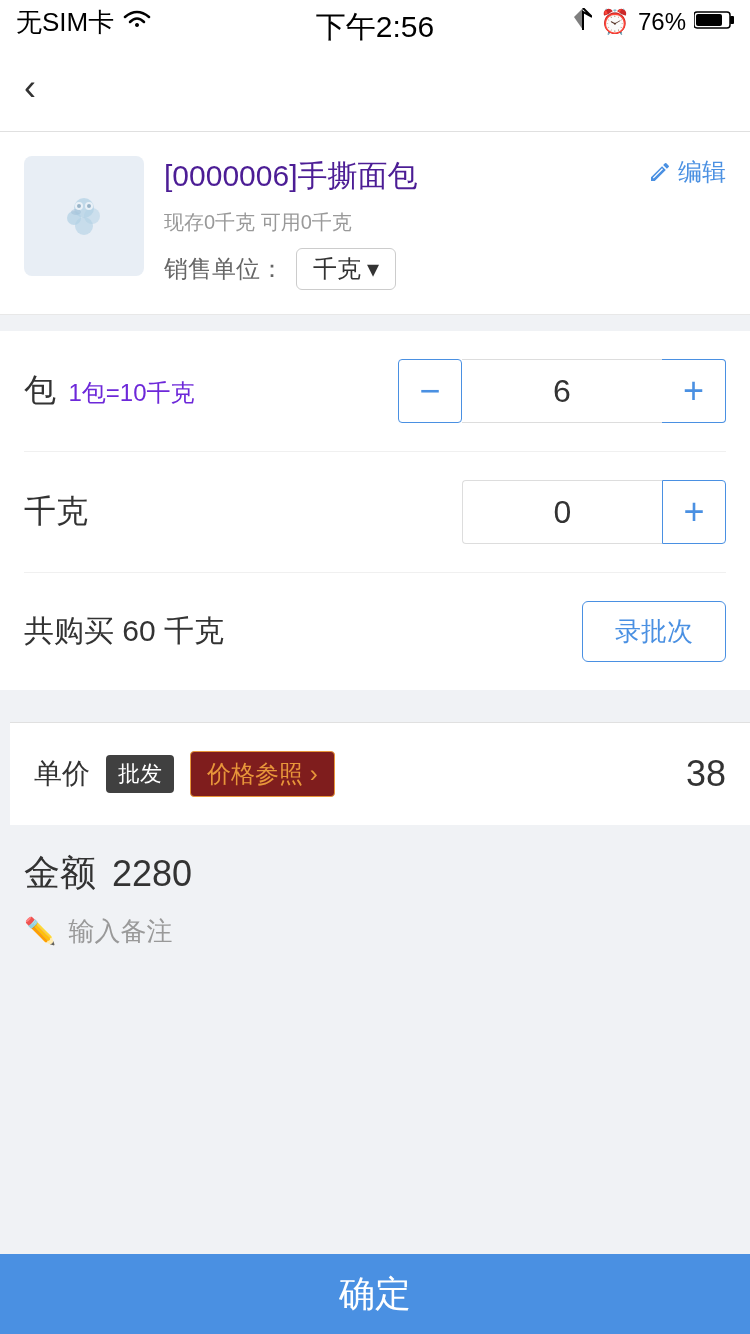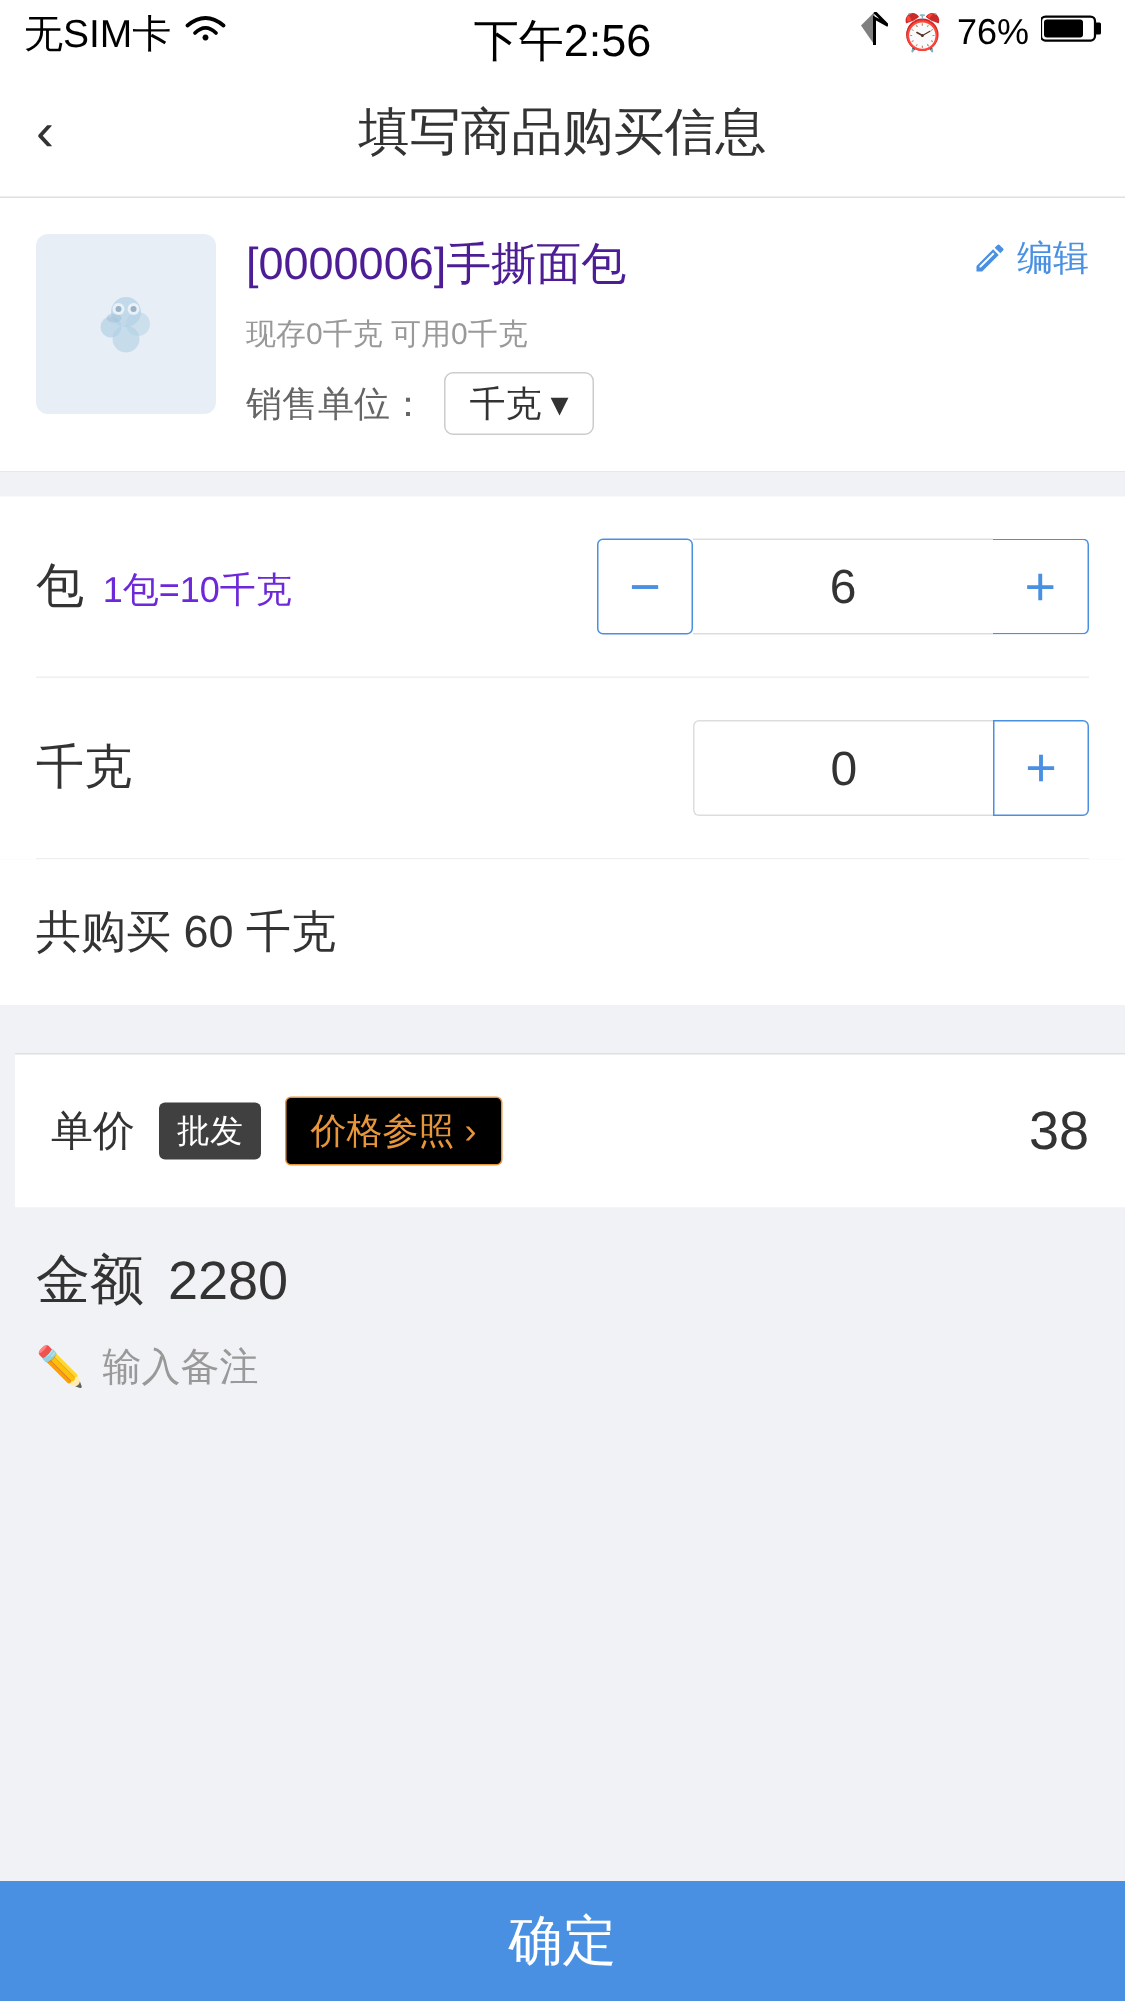--- a/index.html
+++ b/index.html
@@ -275,21 +275,21 @@
       border-radius: 4px;
       padding: 4px 12px;
       font-size: 22px;
     }
     .price-ref-btn {
       border: 1px solid #e8963a;
       border-radius: 4px;
       padding: 6px 16px;
       color: #e8963a;
       font-size: 24px;
-      background: #000000;
+      background: #7f1d1d;
       cursor: pointer;
       display: flex;
       align-items: center;
       gap: 4px;
     }
     .price-value {
       margin-left: auto;
       font-size: 36px;
       color: #333;
       font-weight: 500;
@@ -375,21 +375,20 @@
         <rect x="0" y="2" width="36" height="16" rx="3" ry="3" fill="none" stroke="#000" stroke-width="1.5"></rect>
         <rect x="36" y="6" width="4" height="8" rx="1" fill="#000"></rect>
         <rect x="2" y="4" width="26" height="12" rx="2" fill="#000"></rect>
       </svg>
     </span>
   </div>
 </div>
 
 <div class="nav-bar">
   <span class="nav-back">‹</span>
-  <span class="nav-title">填写商品购买信息</span>
 </div>
 
 <div style="background:#fff; margin-top:0;">
   <div class="product-card">
     <div class="product-image">
       <svg viewBox="0 0 60 60" fill="none">
         <circle cx="30" cy="22" r="10" fill="#7ab3d4" opacity="0.7"></circle>
         <circle cx="20" cy="32" r="7" fill="#7ab3d4" opacity="0.7"></circle>
         <circle cx="38" cy="30" r="8" fill="#7ab3d4" opacity="0.5"></circle>
         <circle cx="30" cy="40" r="9" fill="#7ab3d4" opacity="0.6"></circle>
@@ -444,20 +443,21 @@
     <div class="quantity-control">
       <input class="qty-input-no-minus" type="text" value="0" style="">
       <button class="qty-btn-right">+</button>
     </div>
   </div>
 </div>
 
 <div class="summary-section">
   <div class="summary-row">
     <span class="summary-label">共购买 60 千克</span>
+    <button class="record-btn">录批次</button>
   </div>
 </div>
 
 <div class="divider-gray"></div>
 
 <div class="price-section">
   <div class="price-row">
     <span class="price-label">单价</span>
     <span class="price-tag">批发</span>
     <button class="price-ref-btn">价格参照 ›</button>

